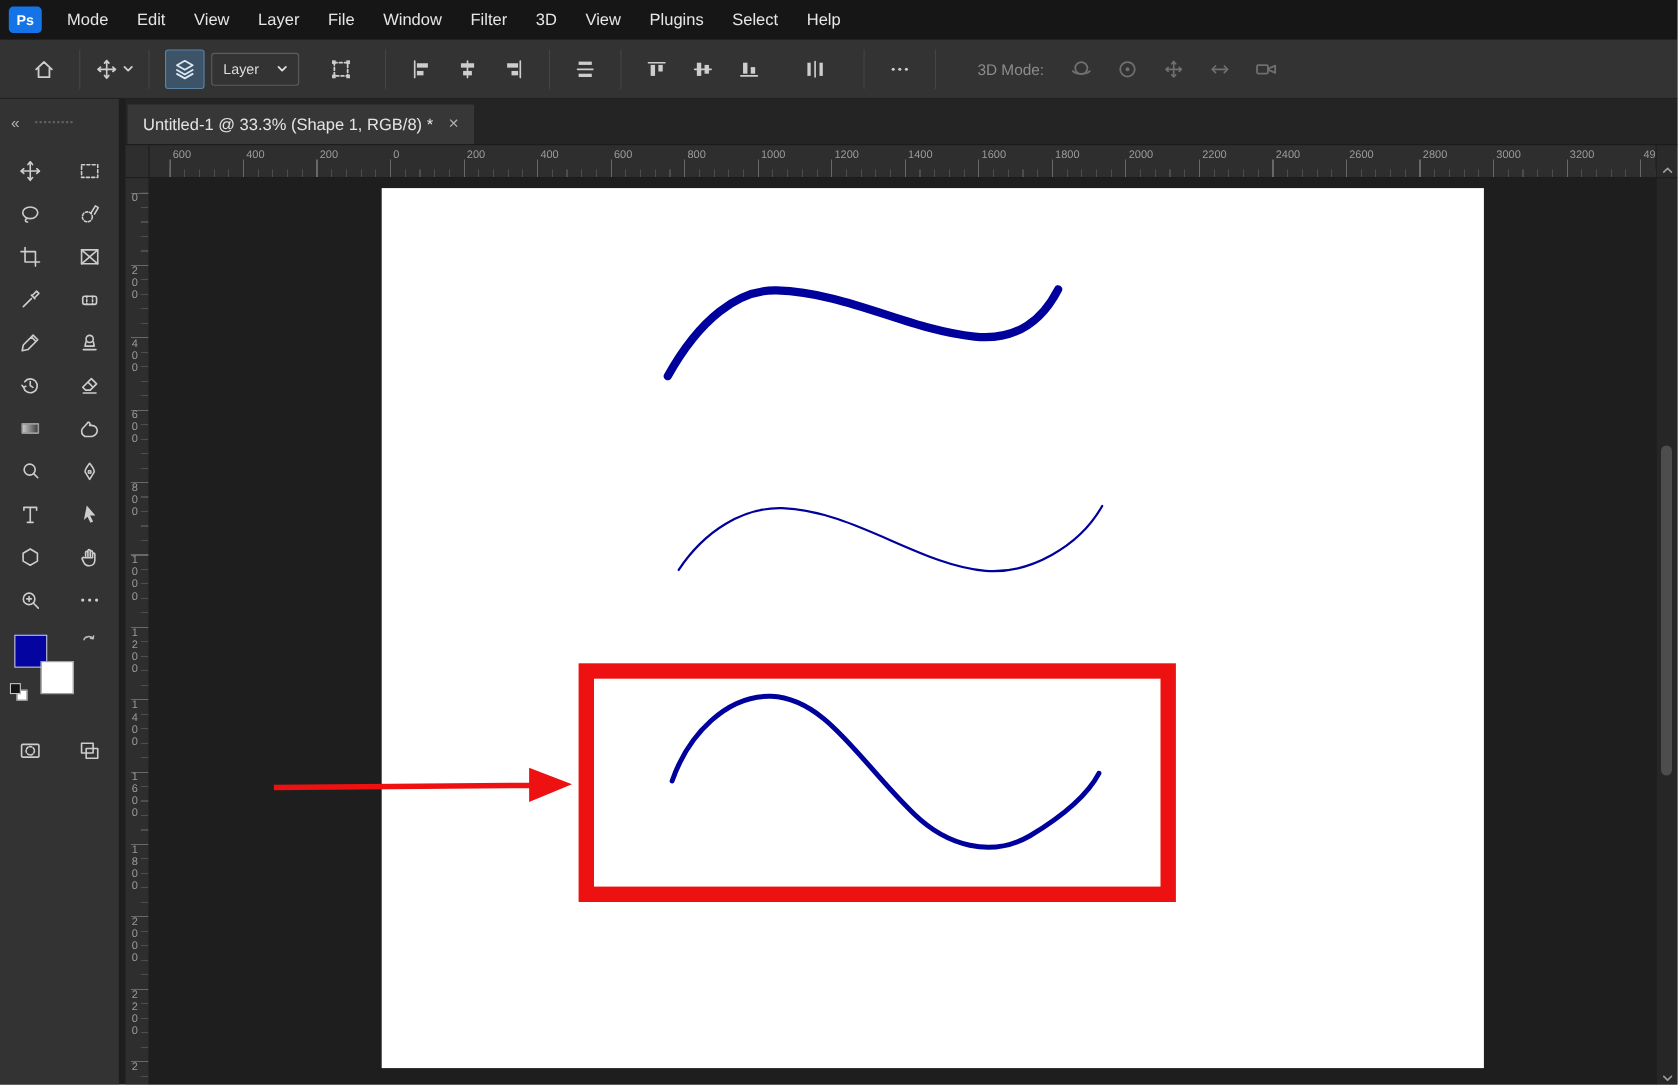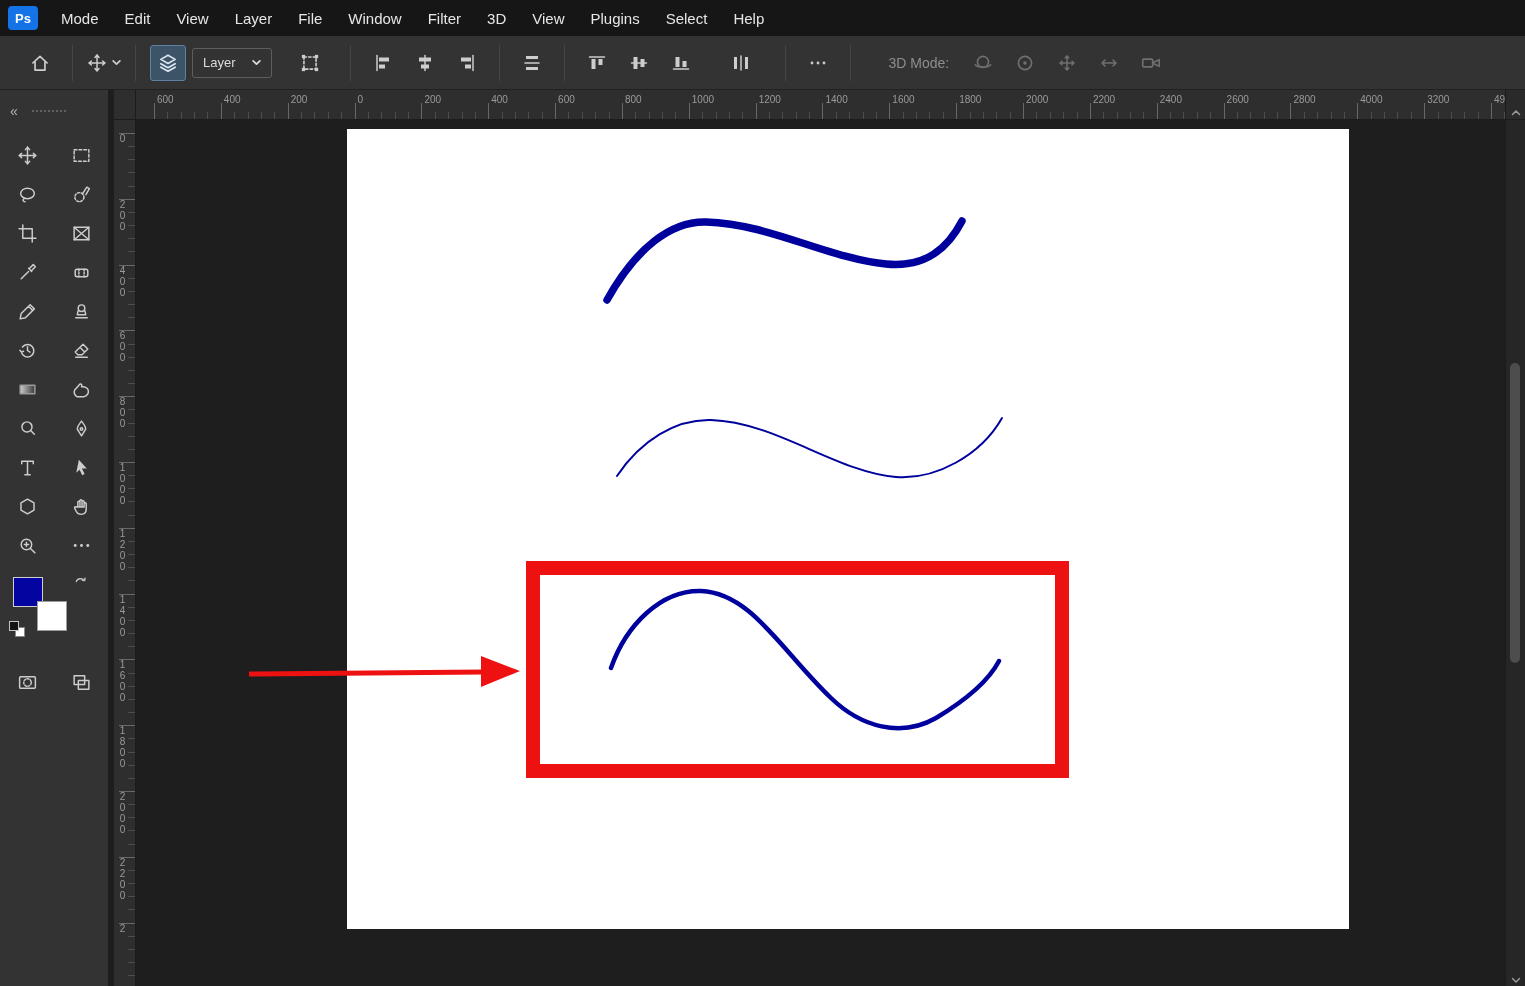--- a/index.html
+++ b/index.html
@@ -405,20 +405,26 @@
                 <rect x="3" y="3.5" width="10" height="8.5"></rect>
                 <rect x="7" y="8" width="10" height="8.5"></rect>
               </svg>
             </div>
         </div>
       </div>
     </div>
 
     <div class="right-side">
 
+      <div class="tabbar">
+        <div class="doc-tab">
+          <span>Untitled-1 @ 33.3% (Shape 1, RGB/8) *</span>
+          <span class="tab-close">×</span>
+        </div>
+      </div>
 
       <div class="content">
         <div class="corner"></div>
 
         <div class="ruler-h">
           <div style="position:absolute;inset:0;">
               <div class="hlabel" style="--i: 0;">600</div>
               <div class="hlabel" style="--i: 1;">400</div>
               <div class="hlabel" style="--i: 2;">200</div>
               <div class="hlabel" style="--i: 3;">0</div>
@@ -429,21 +435,21 @@
               <div class="hlabel" style="--i: 8;">1000</div>
               <div class="hlabel" style="--i: 9;">1200</div>
               <div class="hlabel" style="--i: 10;">1400</div>
               <div class="hlabel" style="--i: 11;">1600</div>
               <div class="hlabel" style="--i: 12;">1800</div>
               <div class="hlabel" style="--i: 13;">2000</div>
               <div class="hlabel" style="--i: 14;">2200</div>
               <div class="hlabel" style="--i: 15;">2400</div>
               <div class="hlabel" style="--i: 16;">2600</div>
               <div class="hlabel" style="--i: 17;">2800</div>
-              <div class="hlabel" style="--i: 18;">4000</div>
+              <div class="hlabel" style="--i: 18;">3000</div>
               <div class="hlabel" style="--i: 19;">3200</div>
               <div class="hlabel" style="--i: 20;">49</div>
             </div>
         </div>
 
         <div class="scroll-top">
           <svg class="oi" width="10" height="8" viewBox="0 0 10 8">
               <path d="M1.5 5.5 5 2l3.5 3.5"></path>
             </svg>
         </div>

